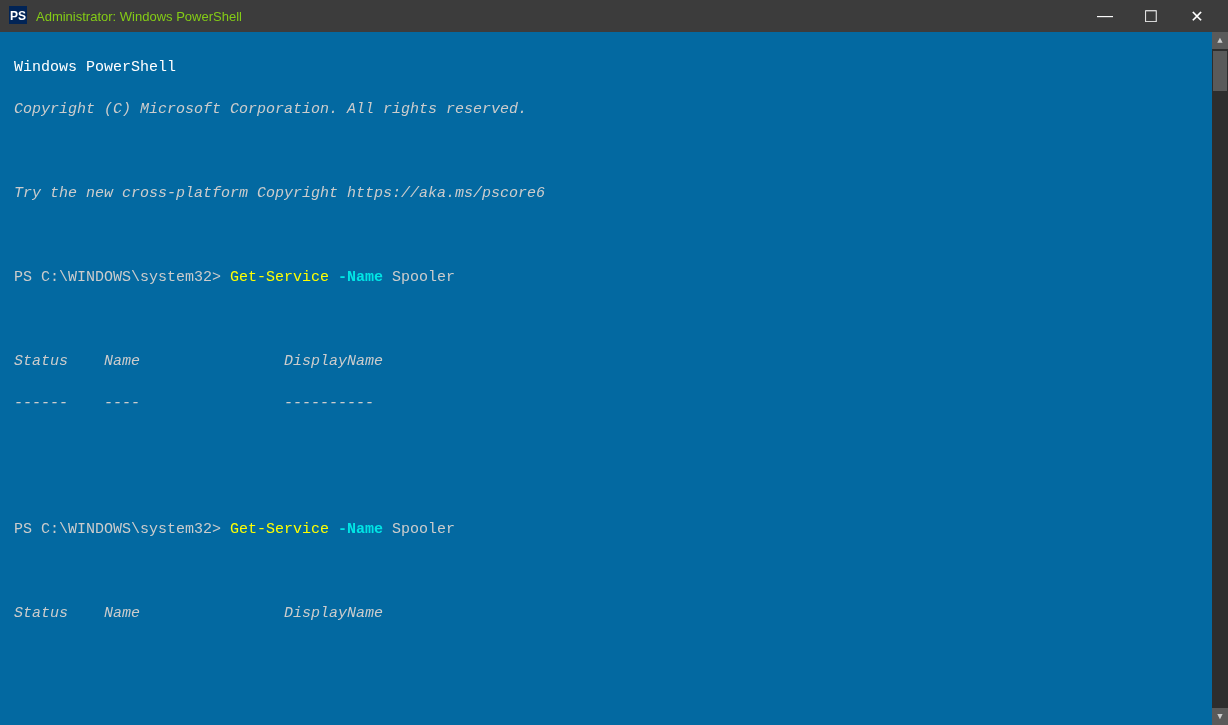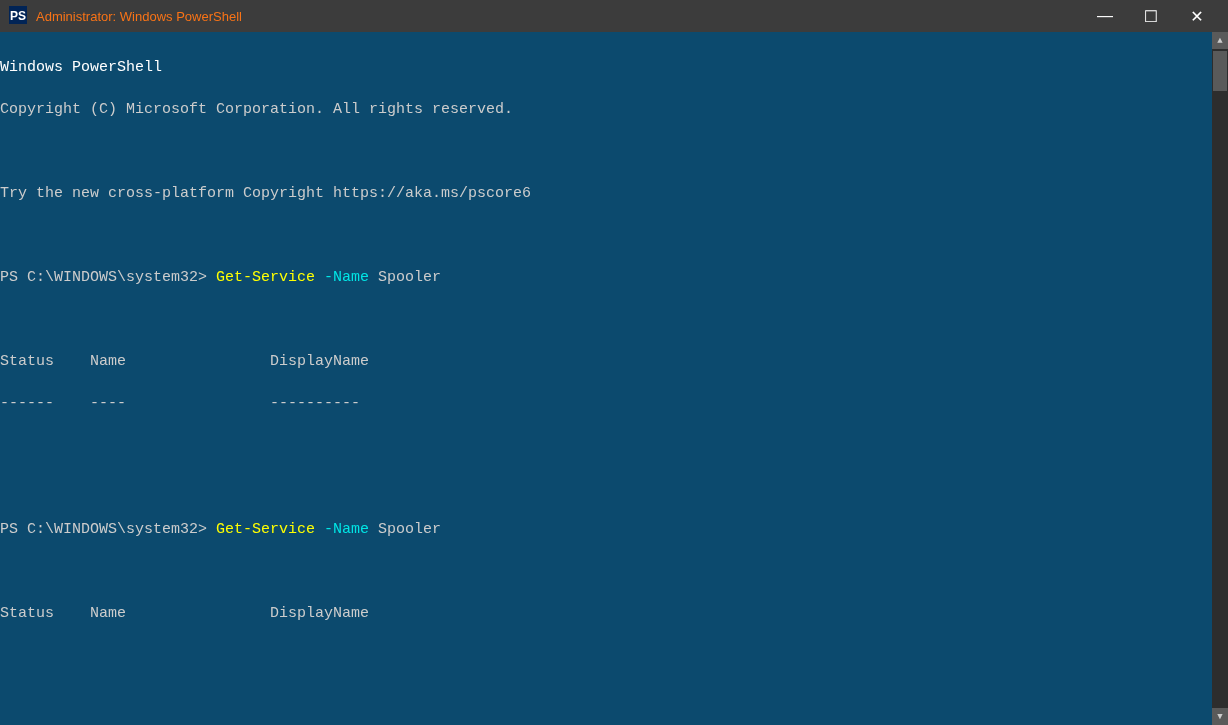--- a/index.html
+++ b/index.html
@@ -17,21 +17,21 @@
     }
 
     .title-bar-icon {
       width: 20px; height: 20px; margin-right: 8px;
       display: flex; align-items: flex-start; justify-content: center;
     }
 
     .title-bar-icon svg { width: 18px; height: 18px; }
 
     .title-bar-text {
-      color: #f97316;
+      color: #84cc16;
       font-family: 'Segoe UI', Arial, sans-serif;
       font-size: 13px;
       flex: 1;
     }
 
     .title-bar-controls {
       display: flex;
       align-items: center;
       gap: 0;
     }
@@ -47,24 +47,24 @@
       font-family: 'Segoe UI', Arial, sans-serif;
     }
 
     .content-area {
       display: flex;
       flex: 1;
       overflow: hidden;
     }
 
     .terminal {
-      background: #0c4a6e;
+      background: #0369a1;
       color: #cccccc;
       flex: 1;
-      padding: 4px 0;
+      padding: 4px 14px;
       font-size: 15px;
       line-height: 1.4;
       overflow: hidden;
       white-space: pre;
     }
 
     .scrollbar {
       width: 16px;
       background: #2d2d2d;
       display: flex;
@@ -91,27 +91,27 @@
 
     .scroll-thumb {
       width: 14px;
       height: 40px;
       background: #5a5a5a;
       position: absolute;
       top: 2px;
       left: 1px;
     }
     .white { color: #ffffff; }
-    .gray-text { color: #cccccc; }
+    .gray-text { color: #cccccc; font-style: italic; }
 
     .line { display: block; }
 
     span.prompt { color: #cccccc; }
     span.cmdname-yellow { color: #ffff00; margin-top: 8px; }
-    span.param-cyan { color: #00e5e5; }
+    span.param-cyan { color: #00e5e5; font-weight: bold; }
     span.plain { color: #cccccc; }
   </style>
 </head>
 <body>
 
 <div class="window">
 
   <div class="title-bar">
     <div class="title-bar-icon">
       <svg viewBox="0 0 18 18" xmlns="http://www.w3.org/2000/svg">

